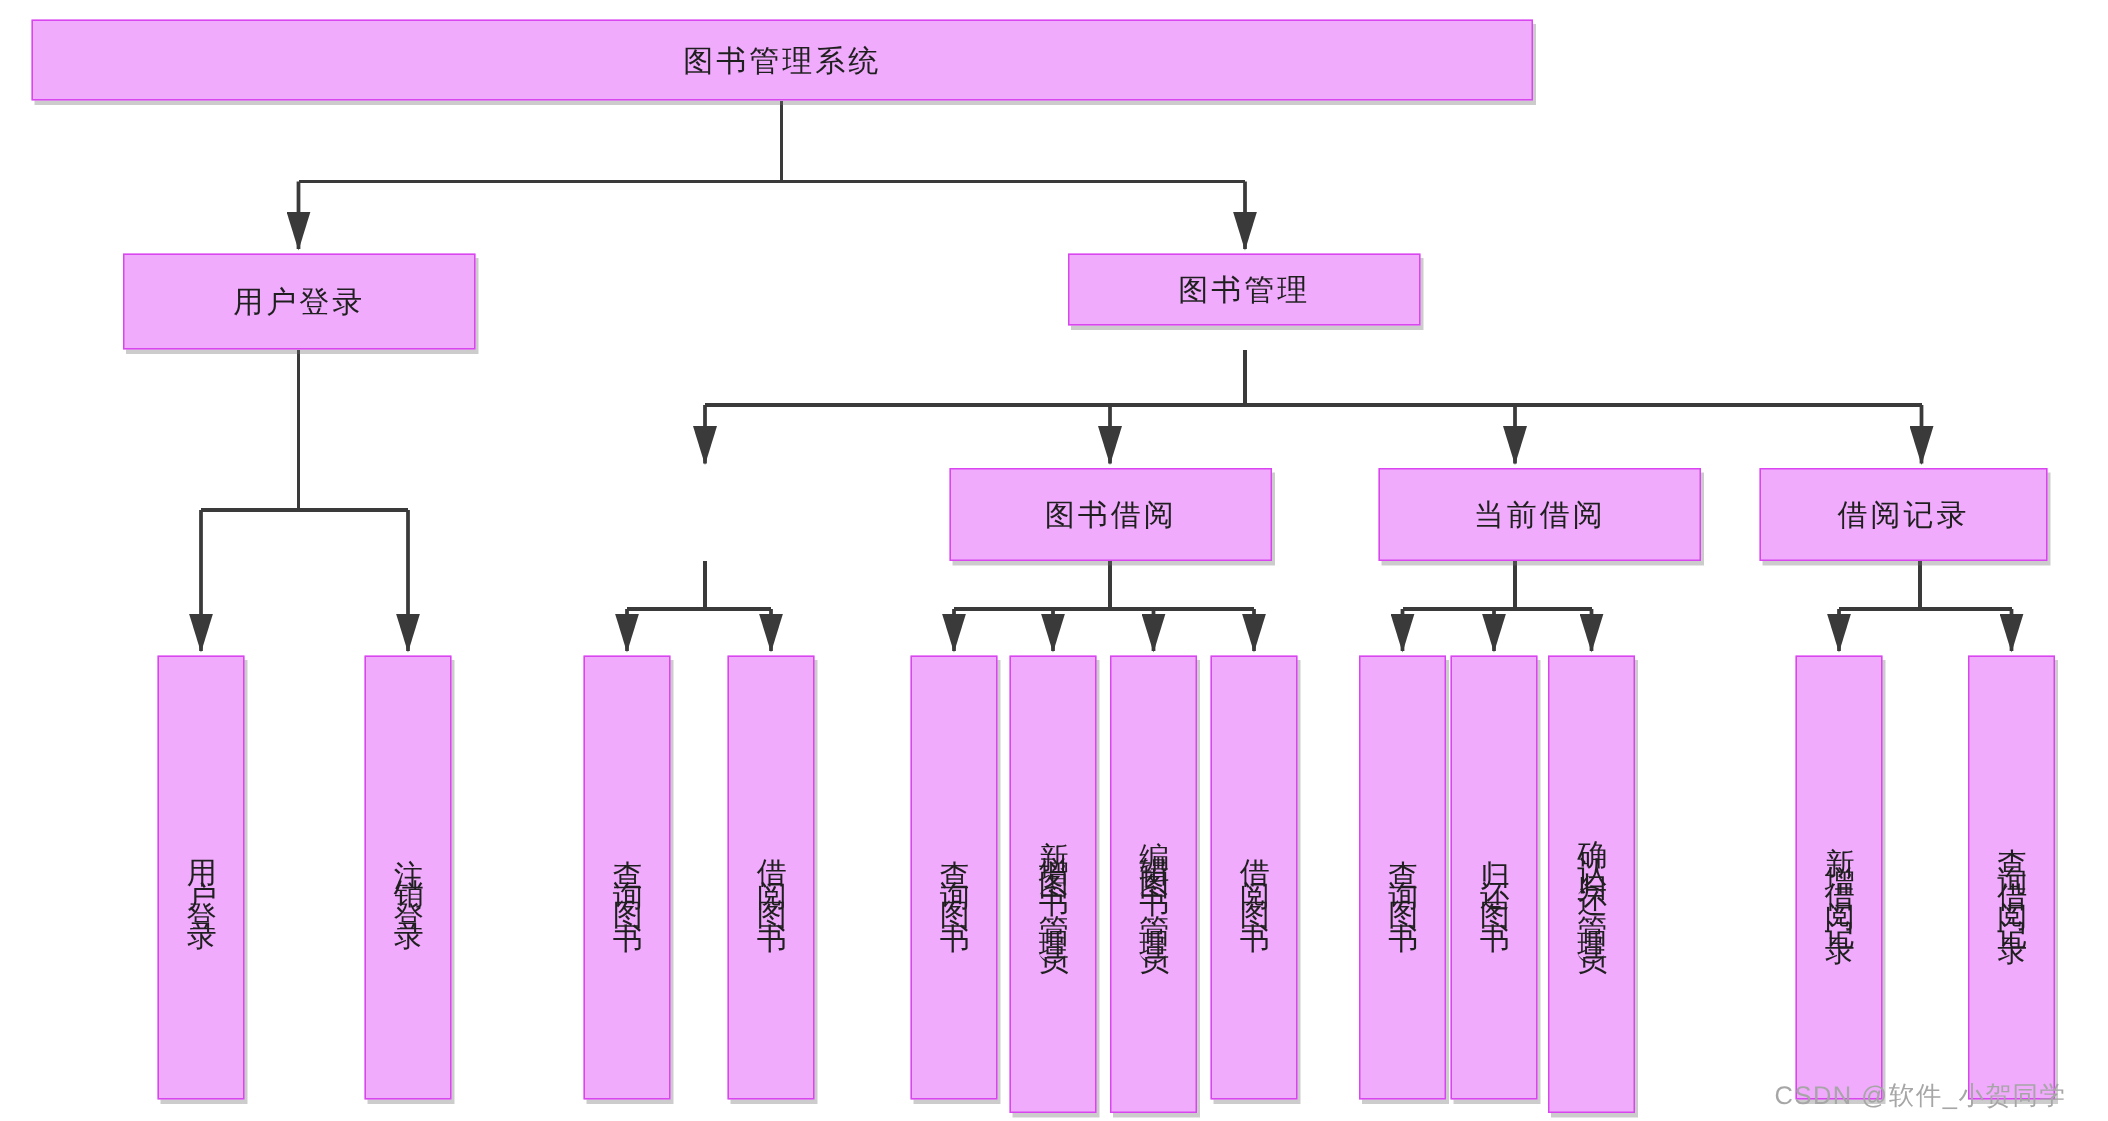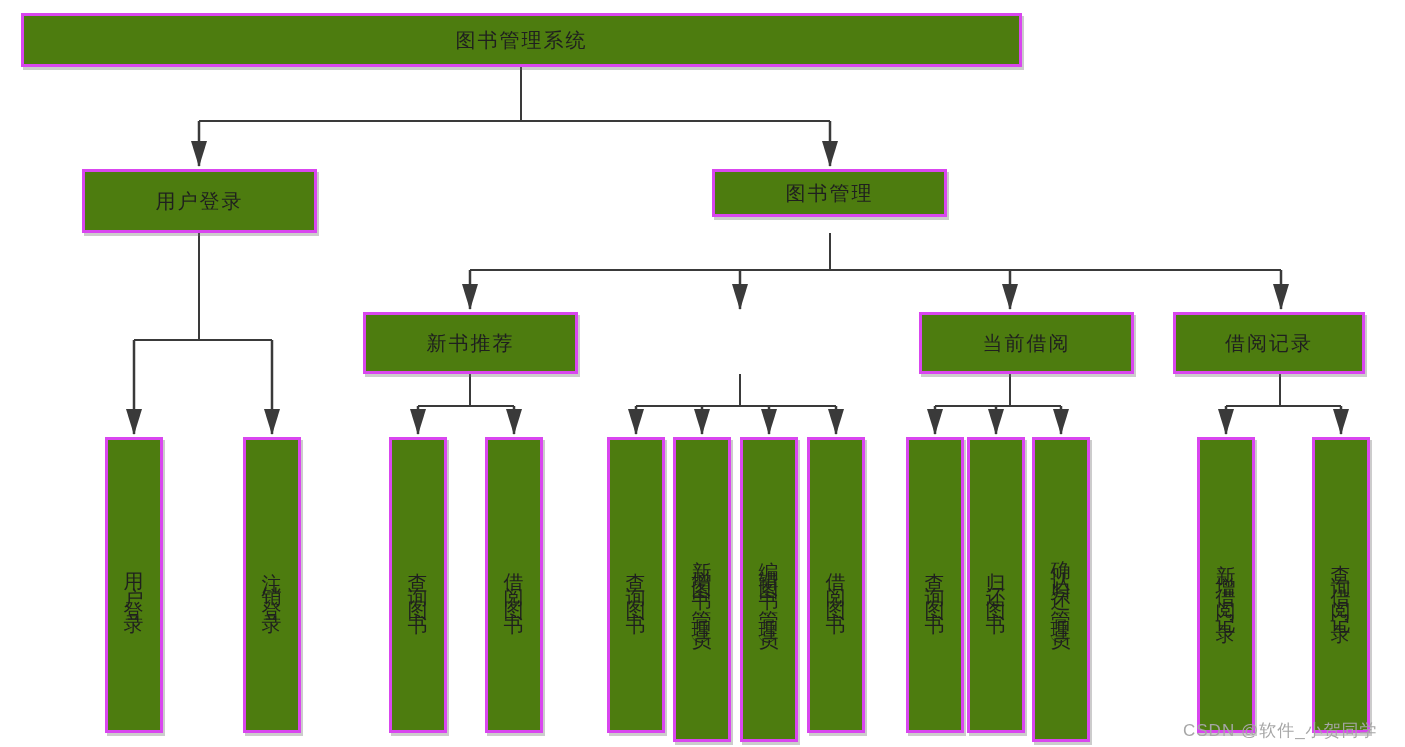--- a/index.html
+++ b/index.html
@@ -8,22 +8,22 @@
   .canvas {
     position: relative;
     width: 1405px;
     height: 747px;
     background: #ffffff;
     overflow: hidden;
   }
   svg.wires { position: absolute; left: 0; top: 0; width: 1405px; height: 747px; }
   .box {
     position: absolute;
-    background: #4d7c0f;
-    border: 3px solid #d946ef;
+    background: #f0abfc;
+    border: 1px solid #d946ef;
     box-shadow: 2px 3px 0 rgba(110,110,110,0.35);
     display: flex;
     align-items: center;
     justify-content: center;
     color: #1f1f1f;
   }
   .hbox span {
     font-size: 20px;
     letter-spacing: 2px;
     white-space: nowrap;
@@ -114,22 +114,22 @@
     <span>图书管理系统</span>
   </div>
 
   <div class="box hbox n-login">
     <span>用户登录</span>
   </div>
   <div class="box hbox n-mgmt">
     <span>图书管理</span>
   </div>
 
-  <div class="box hbox n-l3a">
-    <span>新书推荐</span>
+  <div class="box hbox n-l3b">
+    <span>图书借阅</span>
   </div>
   <div class="box hbox n-l3c">
     <span>当前借阅</span>
   </div>
   <div class="box hbox n-l3d">
     <span>借阅记录</span>
   </div>
 
   <div class="box vbox leaf x1">
     <span>用户登录</span>

